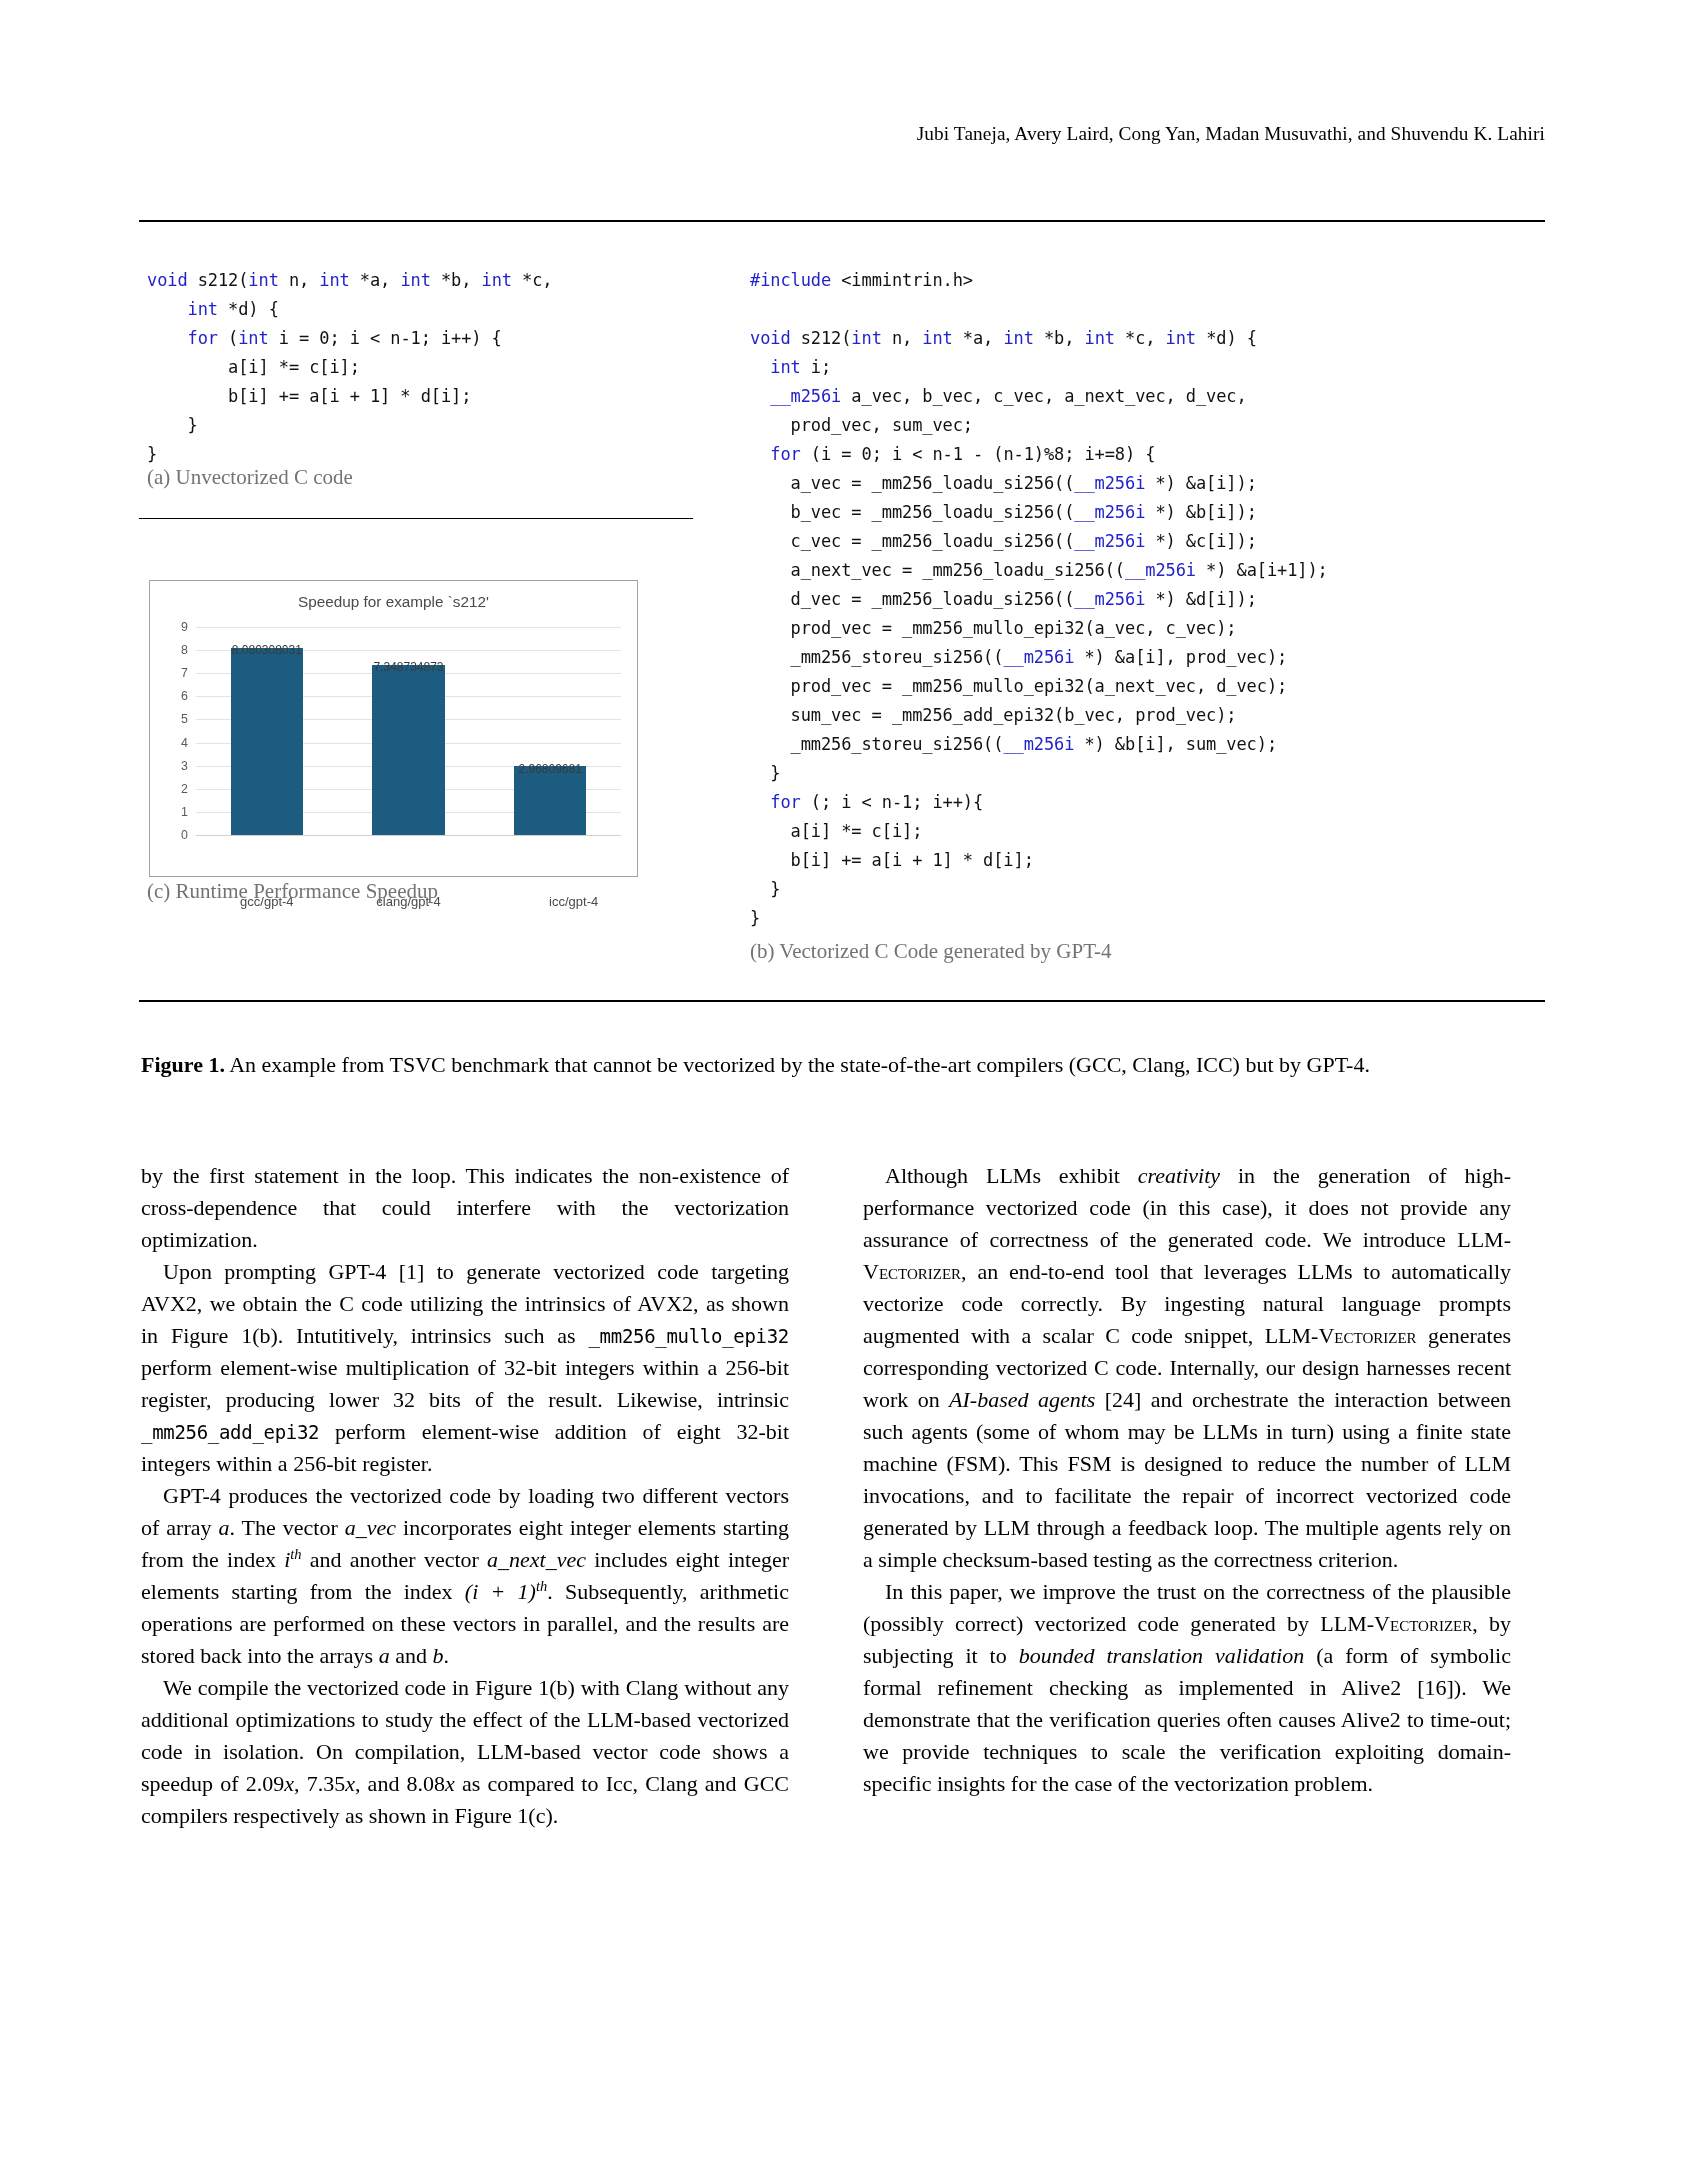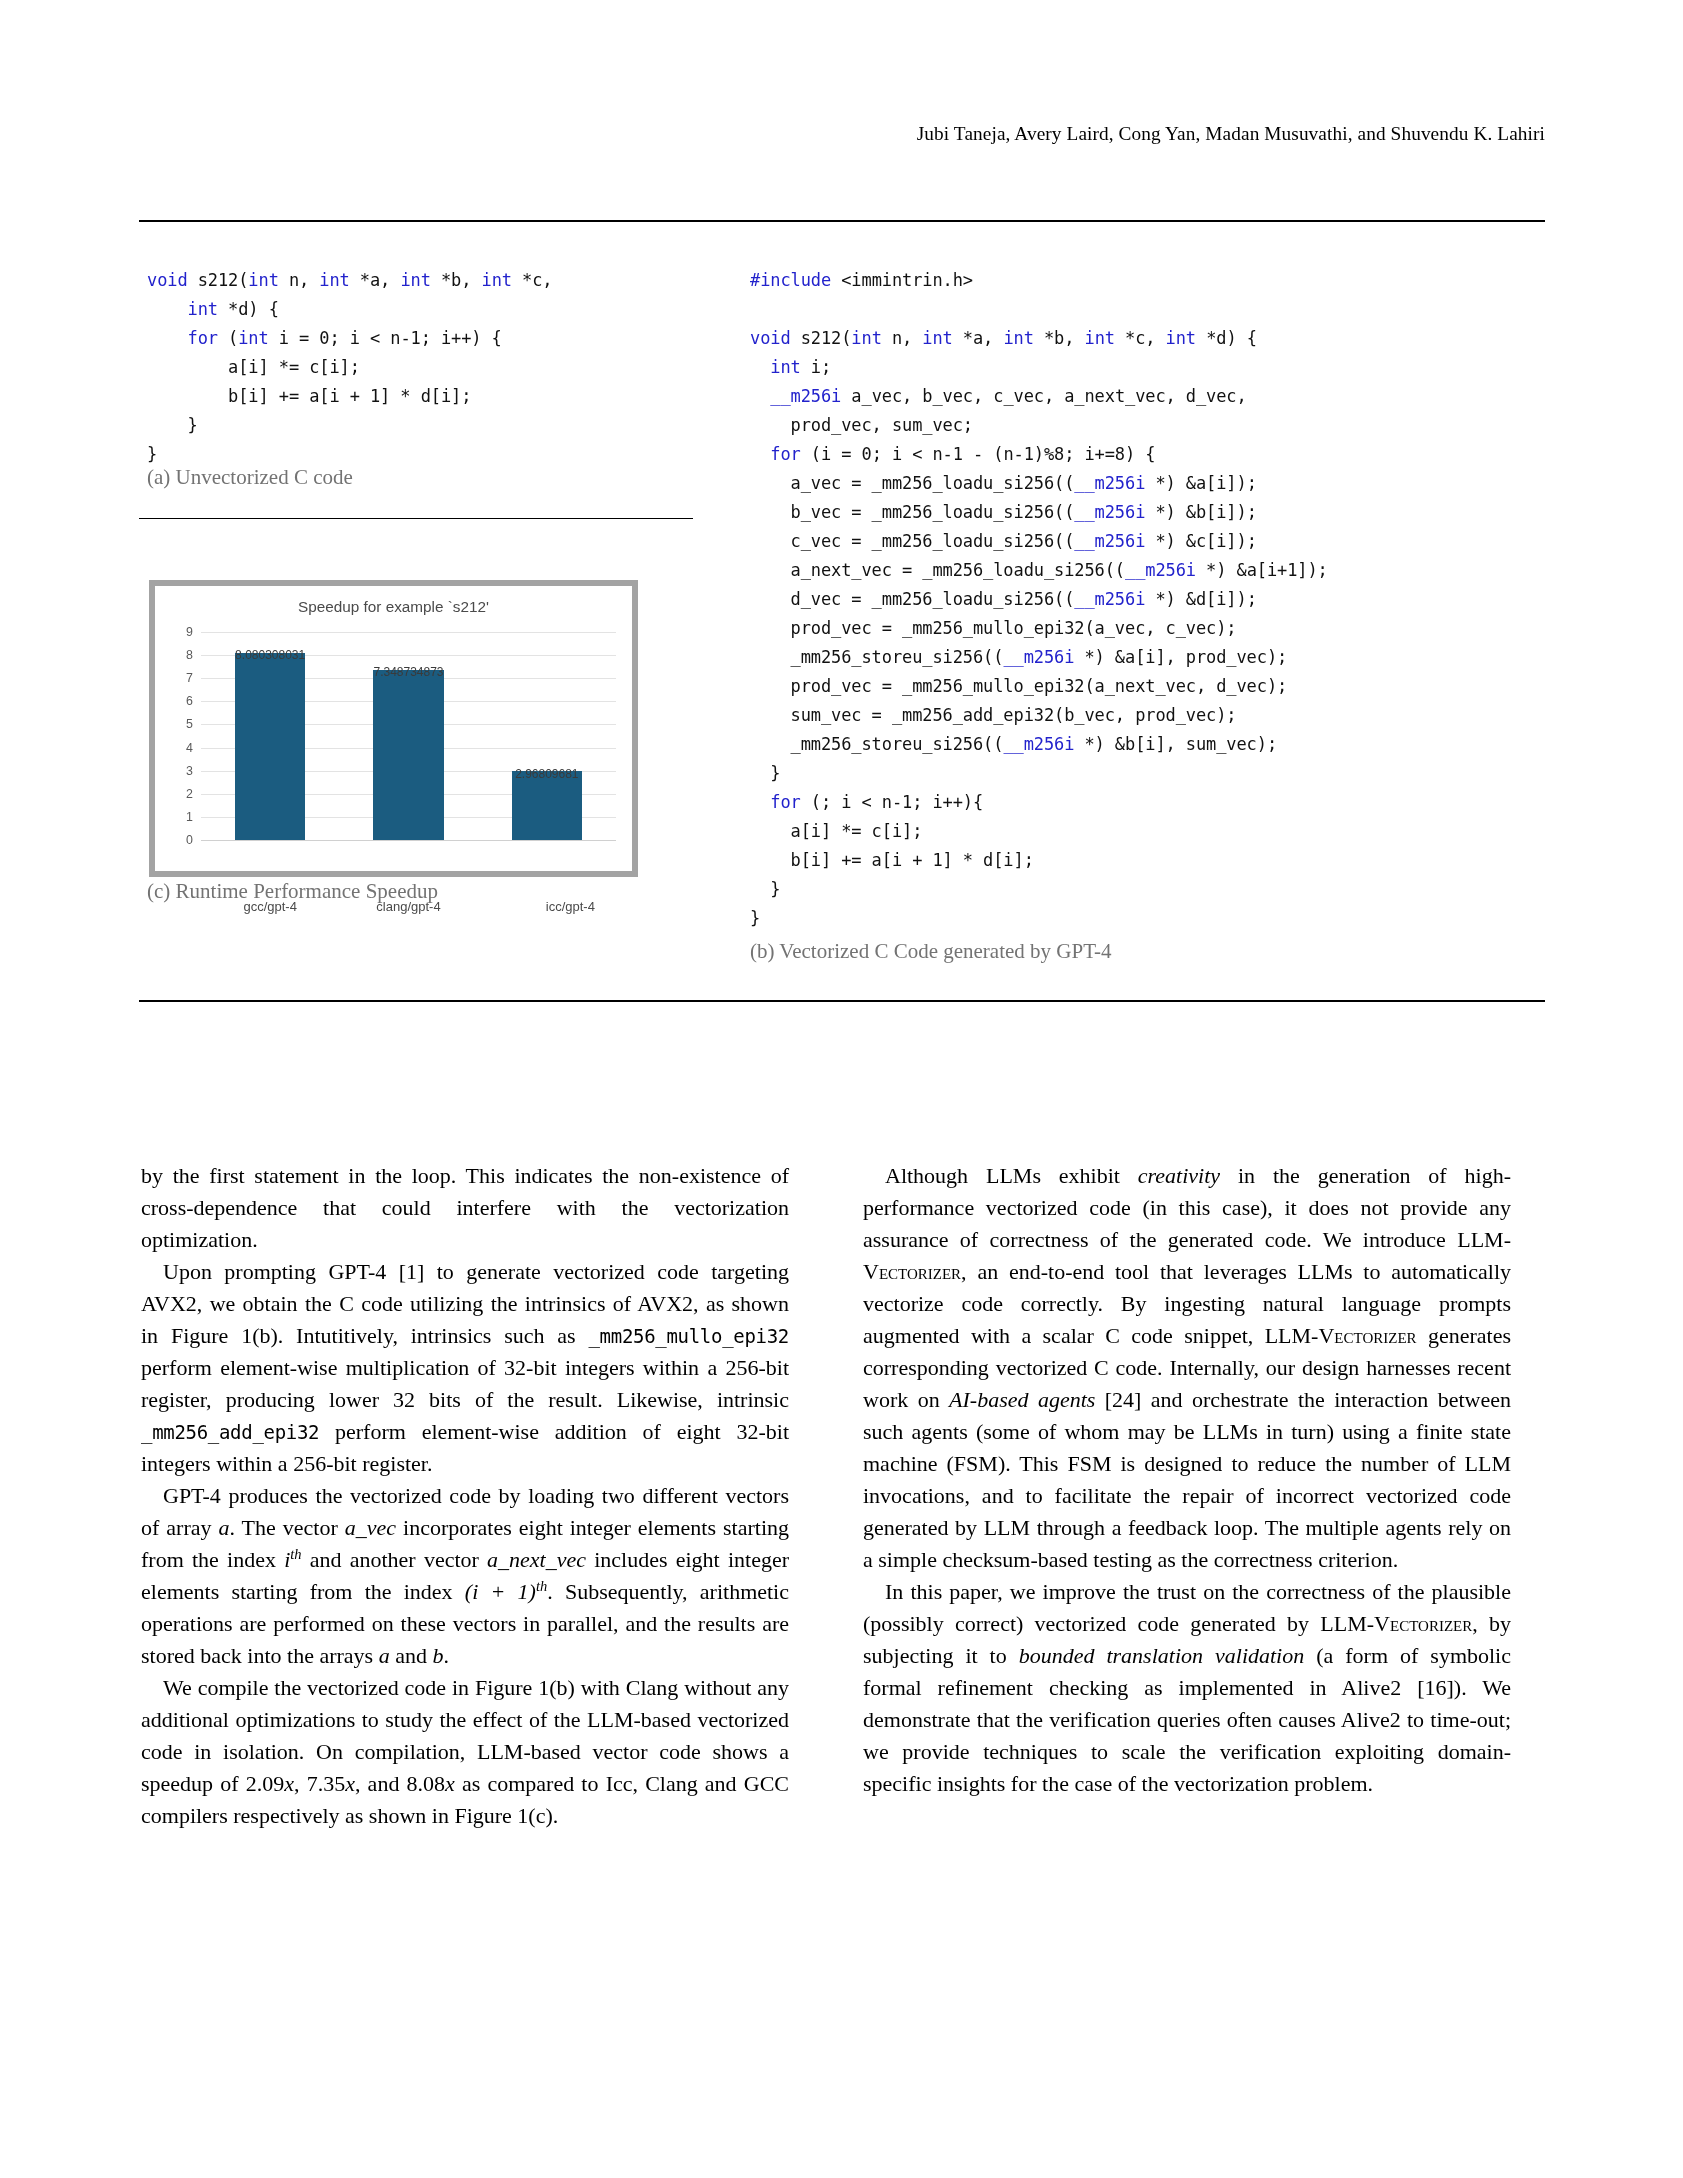--- a/index.html
+++ b/index.html
@@ -76,21 +76,21 @@
   #cap-b { left: 750px; top: 939px; }
   #cap-c { left: 147px; top: 879px; }
 
   
   .chart-box {
     position: absolute;
     left: 149px;
     top: 580px;
     width: 489px;
     height: 297px;
-    border: 6px solid #a3a3a3;
+    border: 1px solid #a3a3a3;
     background: #ffffff;
     box-sizing: border-box;
     font-family: "Liberation Sans", sans-serif;
   }
   .chart-title {
     position: absolute;
     left: 0; top: 12px;
     width: 100%;
     text-align: center;
     font-size: 15.3px;
@@ -265,20 +265,23 @@
         <div class="bar" style="left: 41.5%; width: 17%; height: 170px; background: rgb(27, 92, 128);"></div>
         <div class="bar-label" style="left: 50%; top: 19.3px;">7.348734873</div>
         <div class="xtick" style="left: 50%;">clang/gpt-4</div>
         <div class="bar" style="left: 74.8333%; width: 17%; height: 69px; background: rgb(27, 92, 128);"></div>
         <div class="bar-label" style="left: 83.3333%; top: 121px;">2.96809681</div>
         <div class="xtick" style="left: 83.3333%; padding-left: 47px;">icc/gpt-4</div>
       </div>
   </div>
   <div class="subcaption" id="cap-c">(c) Runtime Performance Speedup</div>
 
+  <div class="fig-caption">
+    <b>Figure 1.</b><span> An example from TSVC benchmark that cannot be vectorized by the state-of-the-art compilers (GCC, Clang, ICC) but by GPT-4.</span>
+  </div>
 
   <div class="col" id="col-left">
     <p>
       <span>by the first statement in the loop. This indicates the non-existence of cross-dependence that could interfere with the vectorization optimization.</span>
     </p>
     <p>
       <span>Upon prompting GPT-4 [1] to generate vectorized code targeting AVX2, we obtain the C code utilizing the intrinsics of AVX2, as shown in Figure 1(b). Intutitively, intrinsics such as </span><span class="mono">_mm256_mullo_epi32</span><span> perform element-wise multiplication of 32-bit integers within a 256-bit register, producing lower 32 bits of the result. Likewise, intrinsic </span><span class="mono">_mm256_add_epi32</span><span> perform element-wise addition of eight 32-bit integers within a 256-bit register.</span>
     </p>
     <p>
       <span>GPT-4 produces the vectorized code by loading two different vectors of array </span><span class="it">a</span><span>. The vector </span><span class="it">a_vec</span><span> incorporates eight integer elements starting from the index </span><span class="it">i</span><sup>th</sup><span> and another vector </span><span class="it">a_next_vec</span><span> includes eight integer elements starting from the index </span><span class="it">(i + 1)</span><sup>th</sup><span>. Subsequently, arithmetic operations are performed on these vectors in parallel, and the results are stored back into the arrays </span><span class="it">a</span><span> and </span><span class="it">b</span><span>.</span>

